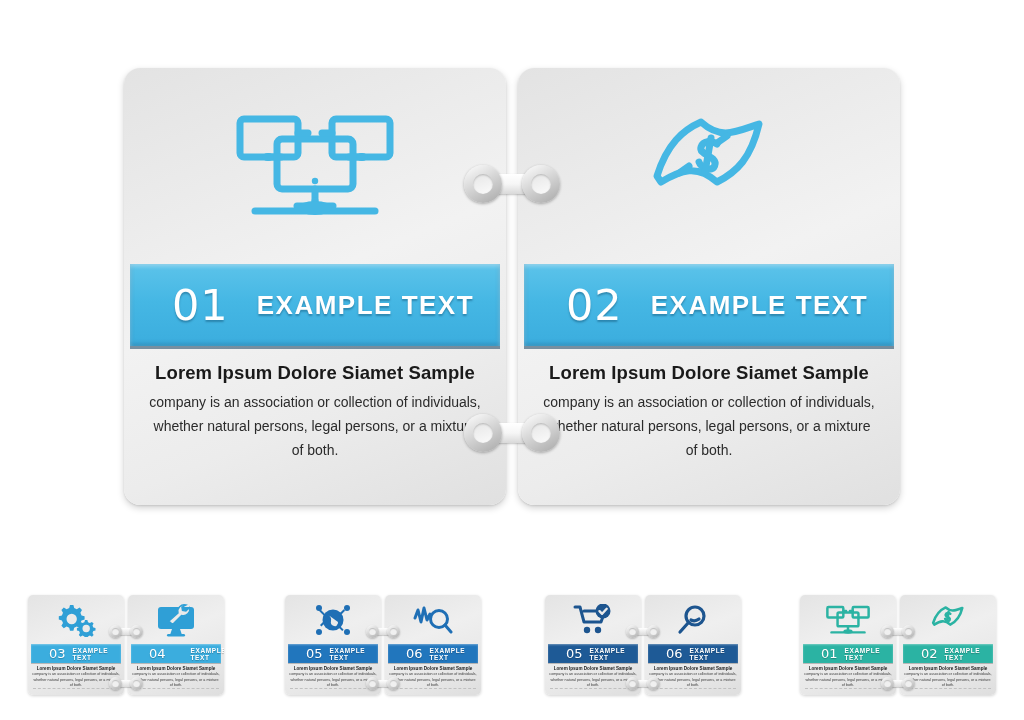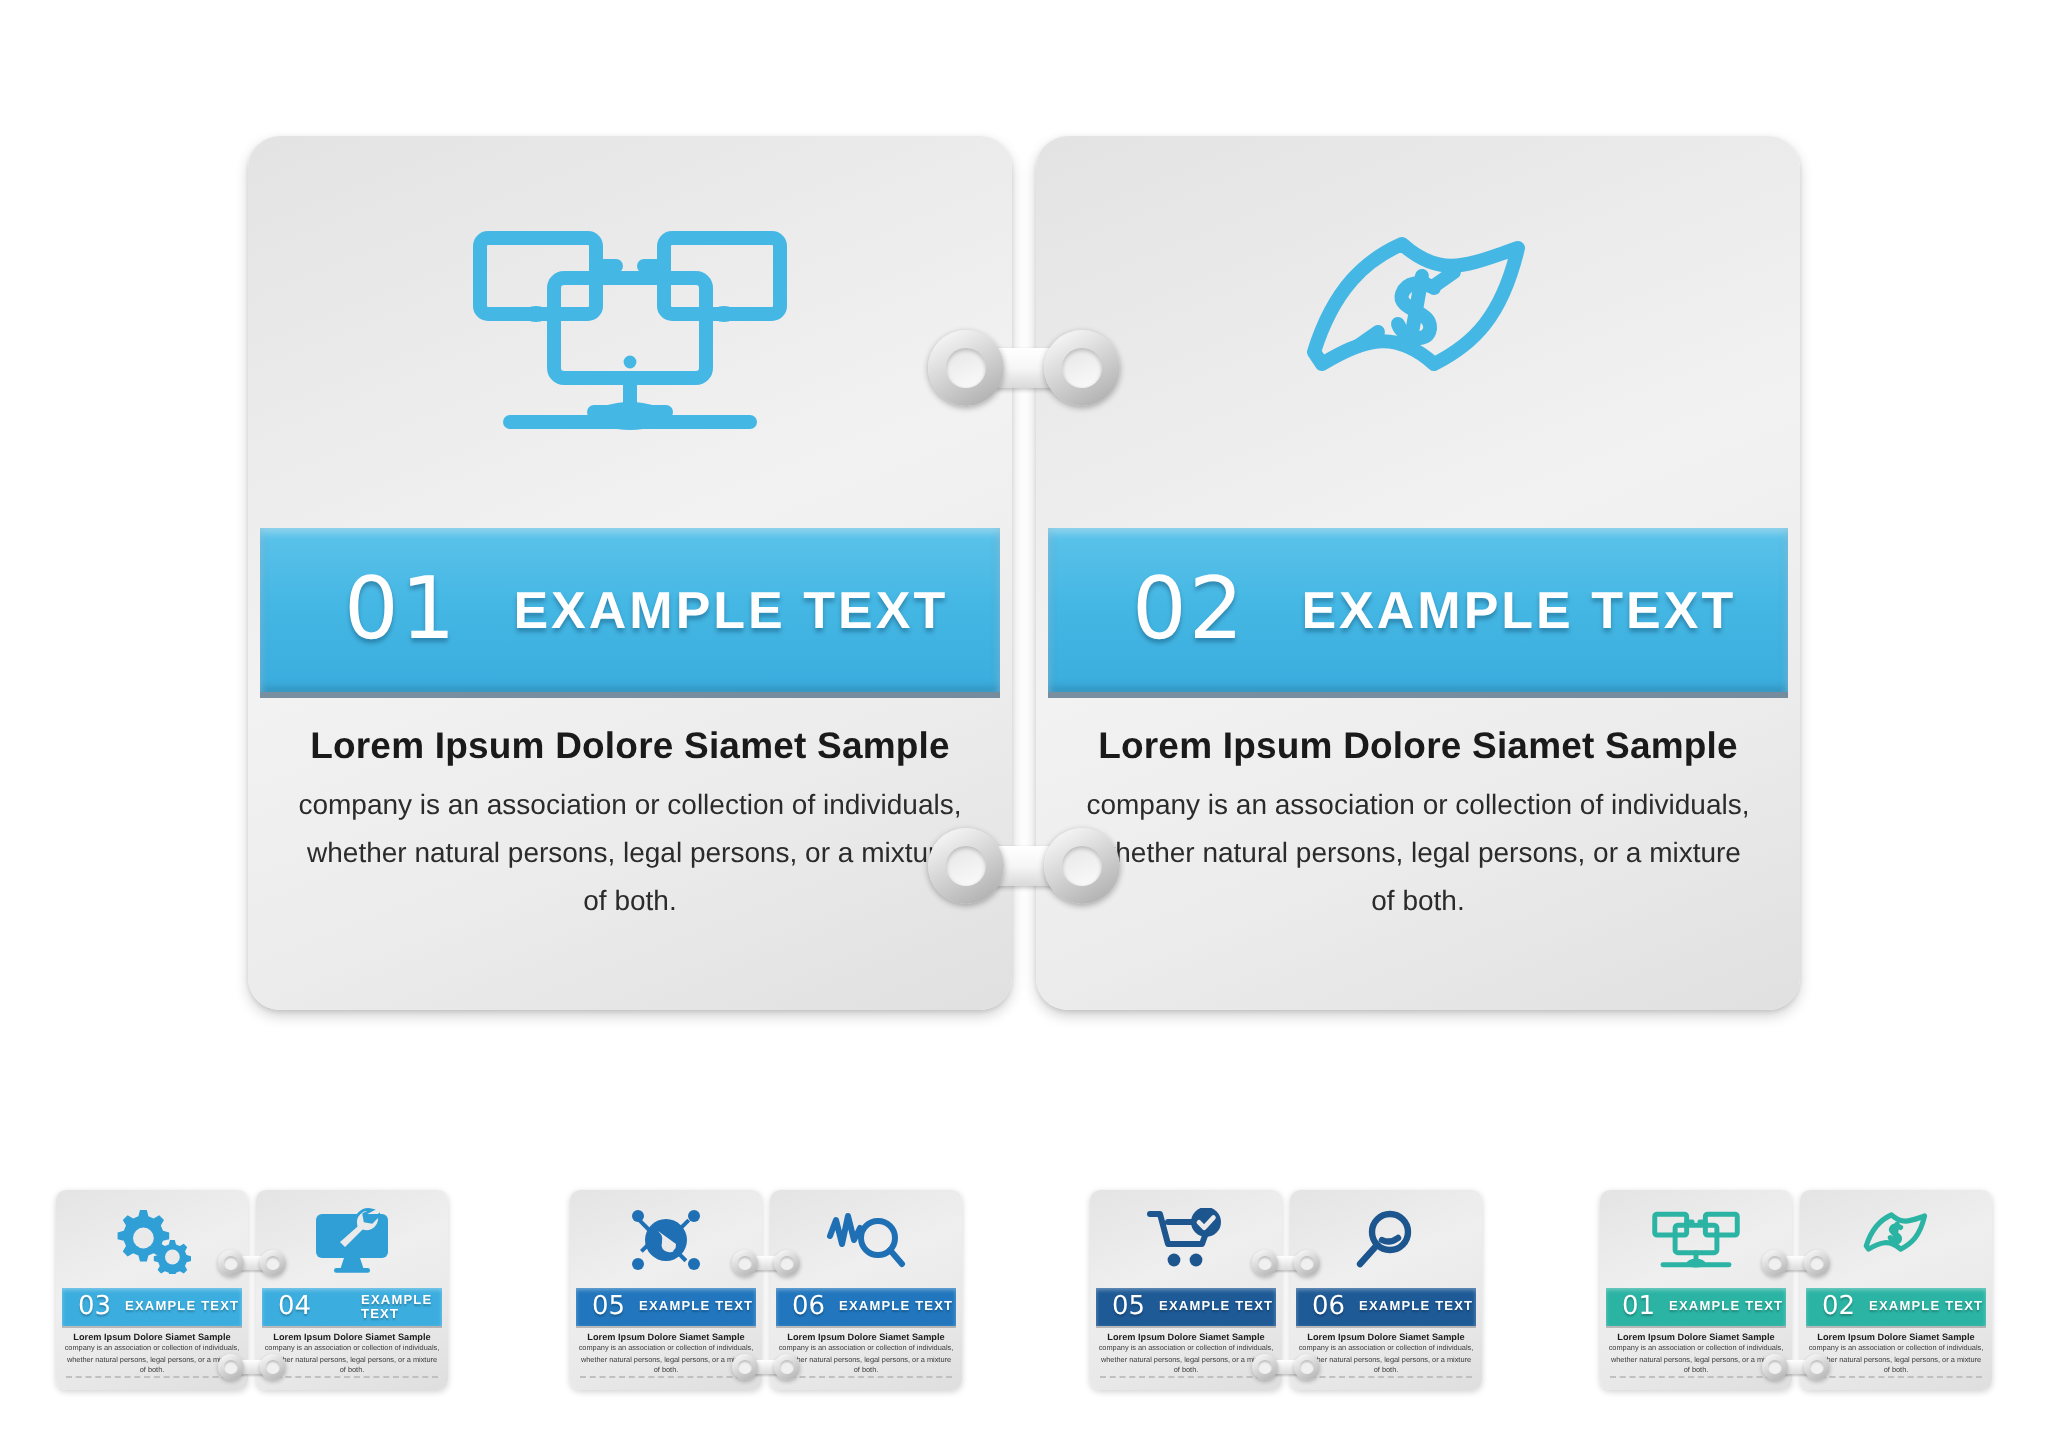--- a/index.html
+++ b/index.html
@@ -123,21 +123,21 @@
     width: 100%; height: 46px;
     display: flex; align-items: center; justify-content: center;
   }
   .t-banner {
     position: absolute; left: 3px; right: 3px; top: 49px; height: 19px;
     display: flex; align-items: center;
     box-shadow: inset 0 1px 2px rgba(255,255,255,0.35),
                 0 1px 0 rgba(0,0,0,0.22);
   }
   .t-num {
-    color: #fff; font-size: 13px; margin-left: 8px;
+    color: #fff; font-size: 13px; margin-left: 18px;
     font-family: "DejaVu Sans", sans-serif;
     text-shadow: 0 1px 1px rgba(0,0,0,0.25);
   }
   .t-label {
     color: #fff; font-size: 6.5px; font-weight: bold;
     letter-spacing: 0.6px; margin-left: 7px;
     text-shadow: 0 1px 1px rgba(0,0,0,0.25);
   }
   .t-body {
     position: absolute; left: 4px; right: 4px; top: 71px;

